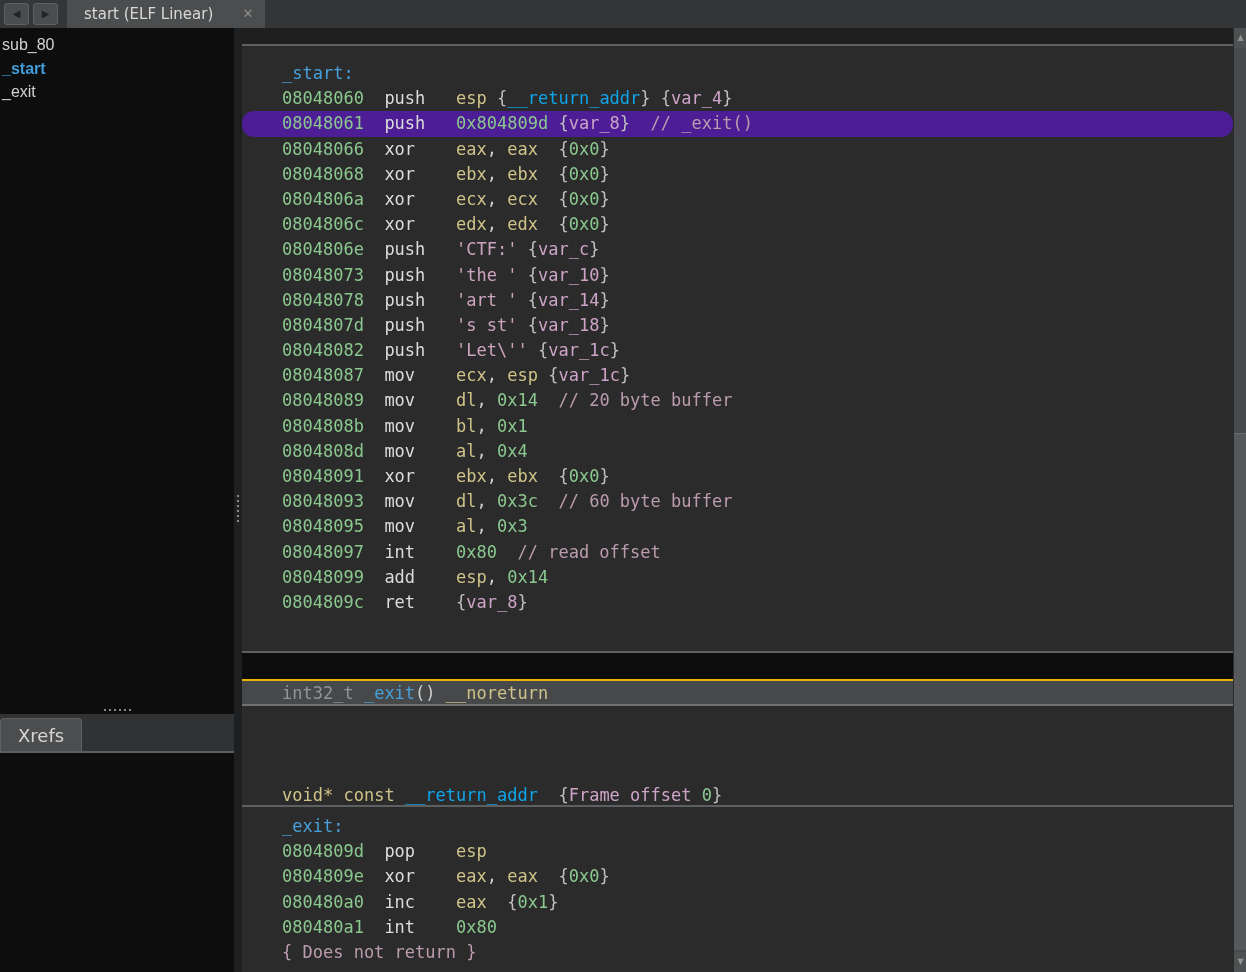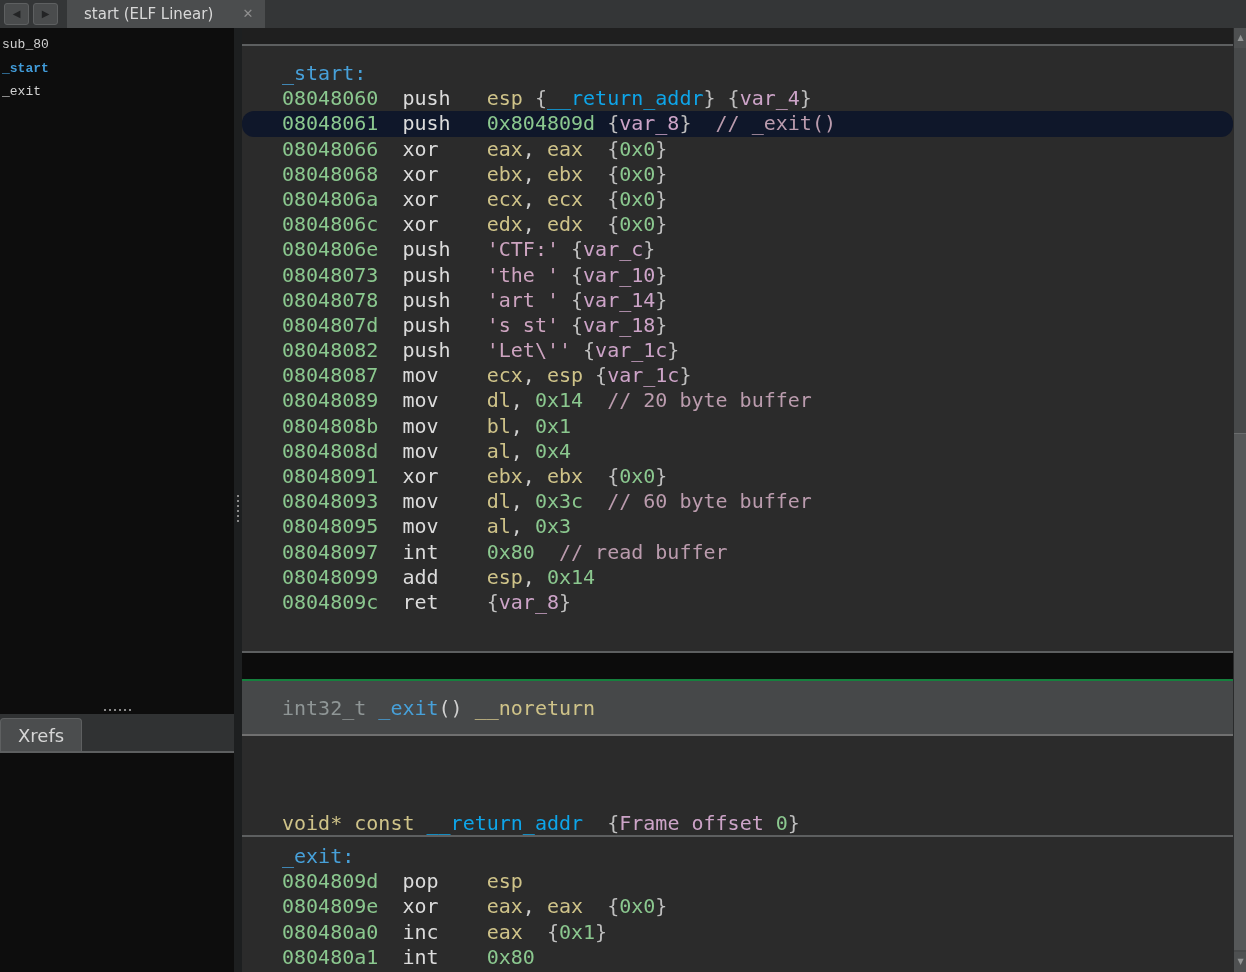--- a/index.html
+++ b/index.html
@@ -10,48 +10,48 @@
   .navbtn{position:absolute;top:3px;width:25px;height:22px;background:#4a4c4d;
           border:1px solid #5e6061;border-radius:3px;box-sizing:border-box;
           color:#232425;font-size:10px;line-height:20px;text-align:center;cursor:default;}
   .navbtn.back{left:4px;} .navbtn.fwd{left:33px;}
   .tab{position:absolute;left:67px;top:0;width:198px;height:28px;background:#4b4d4e;
        color:#d8d8d8;font-size:15px;line-height:28px;padding-left:17px;box-sizing:border-box;}
   .tab .close{position:absolute;right:10px;top:7px;width:14px;height:14px;color:#8f8f8f;
        font-size:13px;line-height:14px;text-align:center;}
   
   .sidebar{position:absolute;left:0;top:28px;width:234px;height:686px;background:#0d0d0d;}
-  .symlist{padding:5px 7px 0 2px;font-family:Liberation Mono, monospace;font-size:13px;}
+  .symlist{padding:5px 7px 0 2px;font-family:Liberation Sans, sans-serif;font-size:16px;}
   .sym{height:23.7px;line-height:23.7px;color:#d2d2d2;white-space:pre;}
   .sym-sel{color:#419bd8;font-weight:bold;}
   .hsplit{position:absolute;left:0;top:706px;width:234px;height:8px;background:#0d0d0d;
           display:flex;justify-content:center;align-items:center;gap:3px;}
   .hsplit i{width:2px;height:2px;background:#8a8a8a;display:block;}
   .xtabrow{position:absolute;left:0;top:714px;width:234px;height:37px;background:#303233;}
   .xtab{position:absolute;left:0;top:4px;height:33px;background:#4b4d4e;color:#d6d6d6;
         font-size:18px;line-height:33px;padding:0 17px;border:1px solid #5e6061;border-bottom:none;
         border-radius:4px 4px 0 0;box-sizing:border-box;}
   .xline{position:absolute;left:0;top:751px;width:234px;height:2px;background:#5d5f60;}
   .xpanel{position:absolute;left:0;top:753px;width:234px;height:219px;background:#0d0d0d;}
   
   .vsplit{position:absolute;left:234px;top:28px;width:8px;height:944px;background:#1d1f20;}
   .vsplit .dots{position:absolute;left:3px;top:467px;display:flex;flex-direction:column;gap:3px;}
   .vsplit .dots i{width:2px;height:2px;background:#8a8a8a;display:block;}
   
   .main{position:absolute;left:242px;top:28px;width:991px;height:944px;background:#2b2b2b;
-        font-family:"DejaVu Sans Mono",monospace;font-size:20px;}
+        font-family:"DejaVu Sans Mono",monospace;font-size:17px;}
   .topstrip{height:16px;background:#1f1f1f;}
   .sep{height:2px;background:#5d5f60;}
   .codeblock{background:#2b2b2b;box-sizing:border-box;}
   .block1{height:605px;padding-top:15px;}
   .block2{height:173px;padding-top:7px;}
   .gap{height:26px;background:#0c0c0c;}
   .code-line{height:25.2px;line-height:25.2px;white-space:pre;padding-left:40px;}
-  .code-line.sel{background:#0f172a;border-radius:12px;}
-  .fnheader{height:57px;background:#464849;border-top:2px solid #15803d;border-bottom:2px solid #707070;
+  .code-line.sel{background:#4c1d95;border-radius:12px;}
+  .fnheader{height:27px;background:#464849;border-top:2px solid #eab308;border-bottom:2px solid #707070;
             box-sizing:border-box;display:flex;align-items:center;padding-left:40px;white-space:pre;}
   .varrow{height:52px;background:#2b2b2b;display:flex;align-items:flex-end;padding-left:40px;white-space:pre;margin-top:47px;}
   .botstrip{height:20px;background:#0d0d0d;}
   
   .t-a{color:#8bc88f}  .t-n{color:#8bc88f}  .t-m{color:#dcdcdc}  .t-w{color:#cfcfcf}
   .t-r{color:#cfc389}  .t-s{color:#cda4c0}  .t-v{color:#cda4c8}  .t-ra{color:#0ea5e9}
   .t-c{color:#bb9cae}  .t-b{color:#bfbfbf}  .t-l{color:#47a0d9}  .t-t{color:#8f9696}
   .t-k{color:#cfc389}  .t-f{color:#47a0d9}
   
   .scroll{position:absolute;left:1233px;top:28px;width:13px;height:944px;background:#47494a;
@@ -124,21 +124,21 @@
         <div class="code-line"><span class="t-a">08048078</span><span class="t-w">  </span><span class="t-m">push</span><span class="t-w">   </span><span class="t-s">'art '</span><span class="t-w"> </span><span class="t-b">{</span><span class="t-v">var_14</span><span class="t-b">}</span></div>
         <div class="code-line"><span class="t-a">0804807d</span><span class="t-w">  </span><span class="t-m">push</span><span class="t-w">   </span><span class="t-s">'s st'</span><span class="t-w"> </span><span class="t-b">{</span><span class="t-v">var_18</span><span class="t-b">}</span></div>
         <div class="code-line"><span class="t-a">08048082</span><span class="t-w">  </span><span class="t-m">push</span><span class="t-w">   </span><span class="t-s">'Let\''</span><span class="t-w"> </span><span class="t-b">{</span><span class="t-v">var_1c</span><span class="t-b">}</span></div>
         <div class="code-line"><span class="t-a">08048087</span><span class="t-w">  </span><span class="t-m">mov</span><span class="t-w">    </span><span class="t-r">ecx</span><span class="t-w">, </span><span class="t-r">esp</span><span class="t-w"> </span><span class="t-b">{</span><span class="t-v">var_1c</span><span class="t-b">}</span></div>
         <div class="code-line"><span class="t-a">08048089</span><span class="t-w">  </span><span class="t-m">mov</span><span class="t-w">    </span><span class="t-r">dl</span><span class="t-w">, </span><span class="t-n">0x14</span><span class="t-w">  </span><span class="t-c">// 20 byte buffer</span></div>
         <div class="code-line"><span class="t-a">0804808b</span><span class="t-w">  </span><span class="t-m">mov</span><span class="t-w">    </span><span class="t-r">bl</span><span class="t-w">, </span><span class="t-n">0x1</span></div>
         <div class="code-line"><span class="t-a">0804808d</span><span class="t-w">  </span><span class="t-m">mov</span><span class="t-w">    </span><span class="t-r">al</span><span class="t-w">, </span><span class="t-n">0x4</span></div>
         <div class="code-line"><span class="t-a">08048091</span><span class="t-w">  </span><span class="t-m">xor</span><span class="t-w">    </span><span class="t-r">ebx</span><span class="t-w">, </span><span class="t-r">ebx</span><span class="t-w">  </span><span class="t-b">{</span><span class="t-n">0x0</span><span class="t-b">}</span></div>
         <div class="code-line"><span class="t-a">08048093</span><span class="t-w">  </span><span class="t-m">mov</span><span class="t-w">    </span><span class="t-r">dl</span><span class="t-w">, </span><span class="t-n">0x3c</span><span class="t-w">  </span><span class="t-c">// 60 byte buffer</span></div>
         <div class="code-line"><span class="t-a">08048095</span><span class="t-w">  </span><span class="t-m">mov</span><span class="t-w">    </span><span class="t-r">al</span><span class="t-w">, </span><span class="t-n">0x3</span></div>
-        <div class="code-line"><span class="t-a">08048097</span><span class="t-w">  </span><span class="t-m">int</span><span class="t-w">    </span><span class="t-n">0x80</span><span class="t-w">  </span><span class="t-c">// read buffer</span></div>
+        <div class="code-line"><span class="t-a">08048097</span><span class="t-w">  </span><span class="t-m">int</span><span class="t-w">    </span><span class="t-n">0x80</span><span class="t-w">  </span><span class="t-c">// read offset</span></div>
         <div class="code-line"><span class="t-a">08048099</span><span class="t-w">  </span><span class="t-m">add</span><span class="t-w">    </span><span class="t-r">esp</span><span class="t-w">, </span><span class="t-n">0x14</span></div>
         <div class="code-line"><span class="t-a">0804809c</span><span class="t-w">  </span><span class="t-m">ret</span><span class="t-w">    </span><span class="t-b">{</span><span class="t-v">var_8</span><span class="t-b">}</span></div>
       </div>
     <div class="sep"></div>
     <div class="gap"></div>
     <div class="fnheader"><span class="t-t">int32_t</span><span class="t-w"> </span><span class="t-f">_exit</span><span class="t-w">()</span><span class="t-w"> </span><span class="t-k">__noreturn</span></div>
     <div class="varrow"><span class="t-k">void*</span><span class="t-w"> </span><span class="t-k">const</span><span class="t-w"> </span><span class="t-ra">__return_addr</span><span class="t-w">  </span><span class="t-b">{</span><span class="t-v">Frame offset</span><span class="t-w"> </span><span class="t-n">0</span><span class="t-b">}</span></div>
     <div class="sep"></div>
     <div class="codeblock block2">
         <div class="code-line"><span class="t-l">_exit:</span></div>

